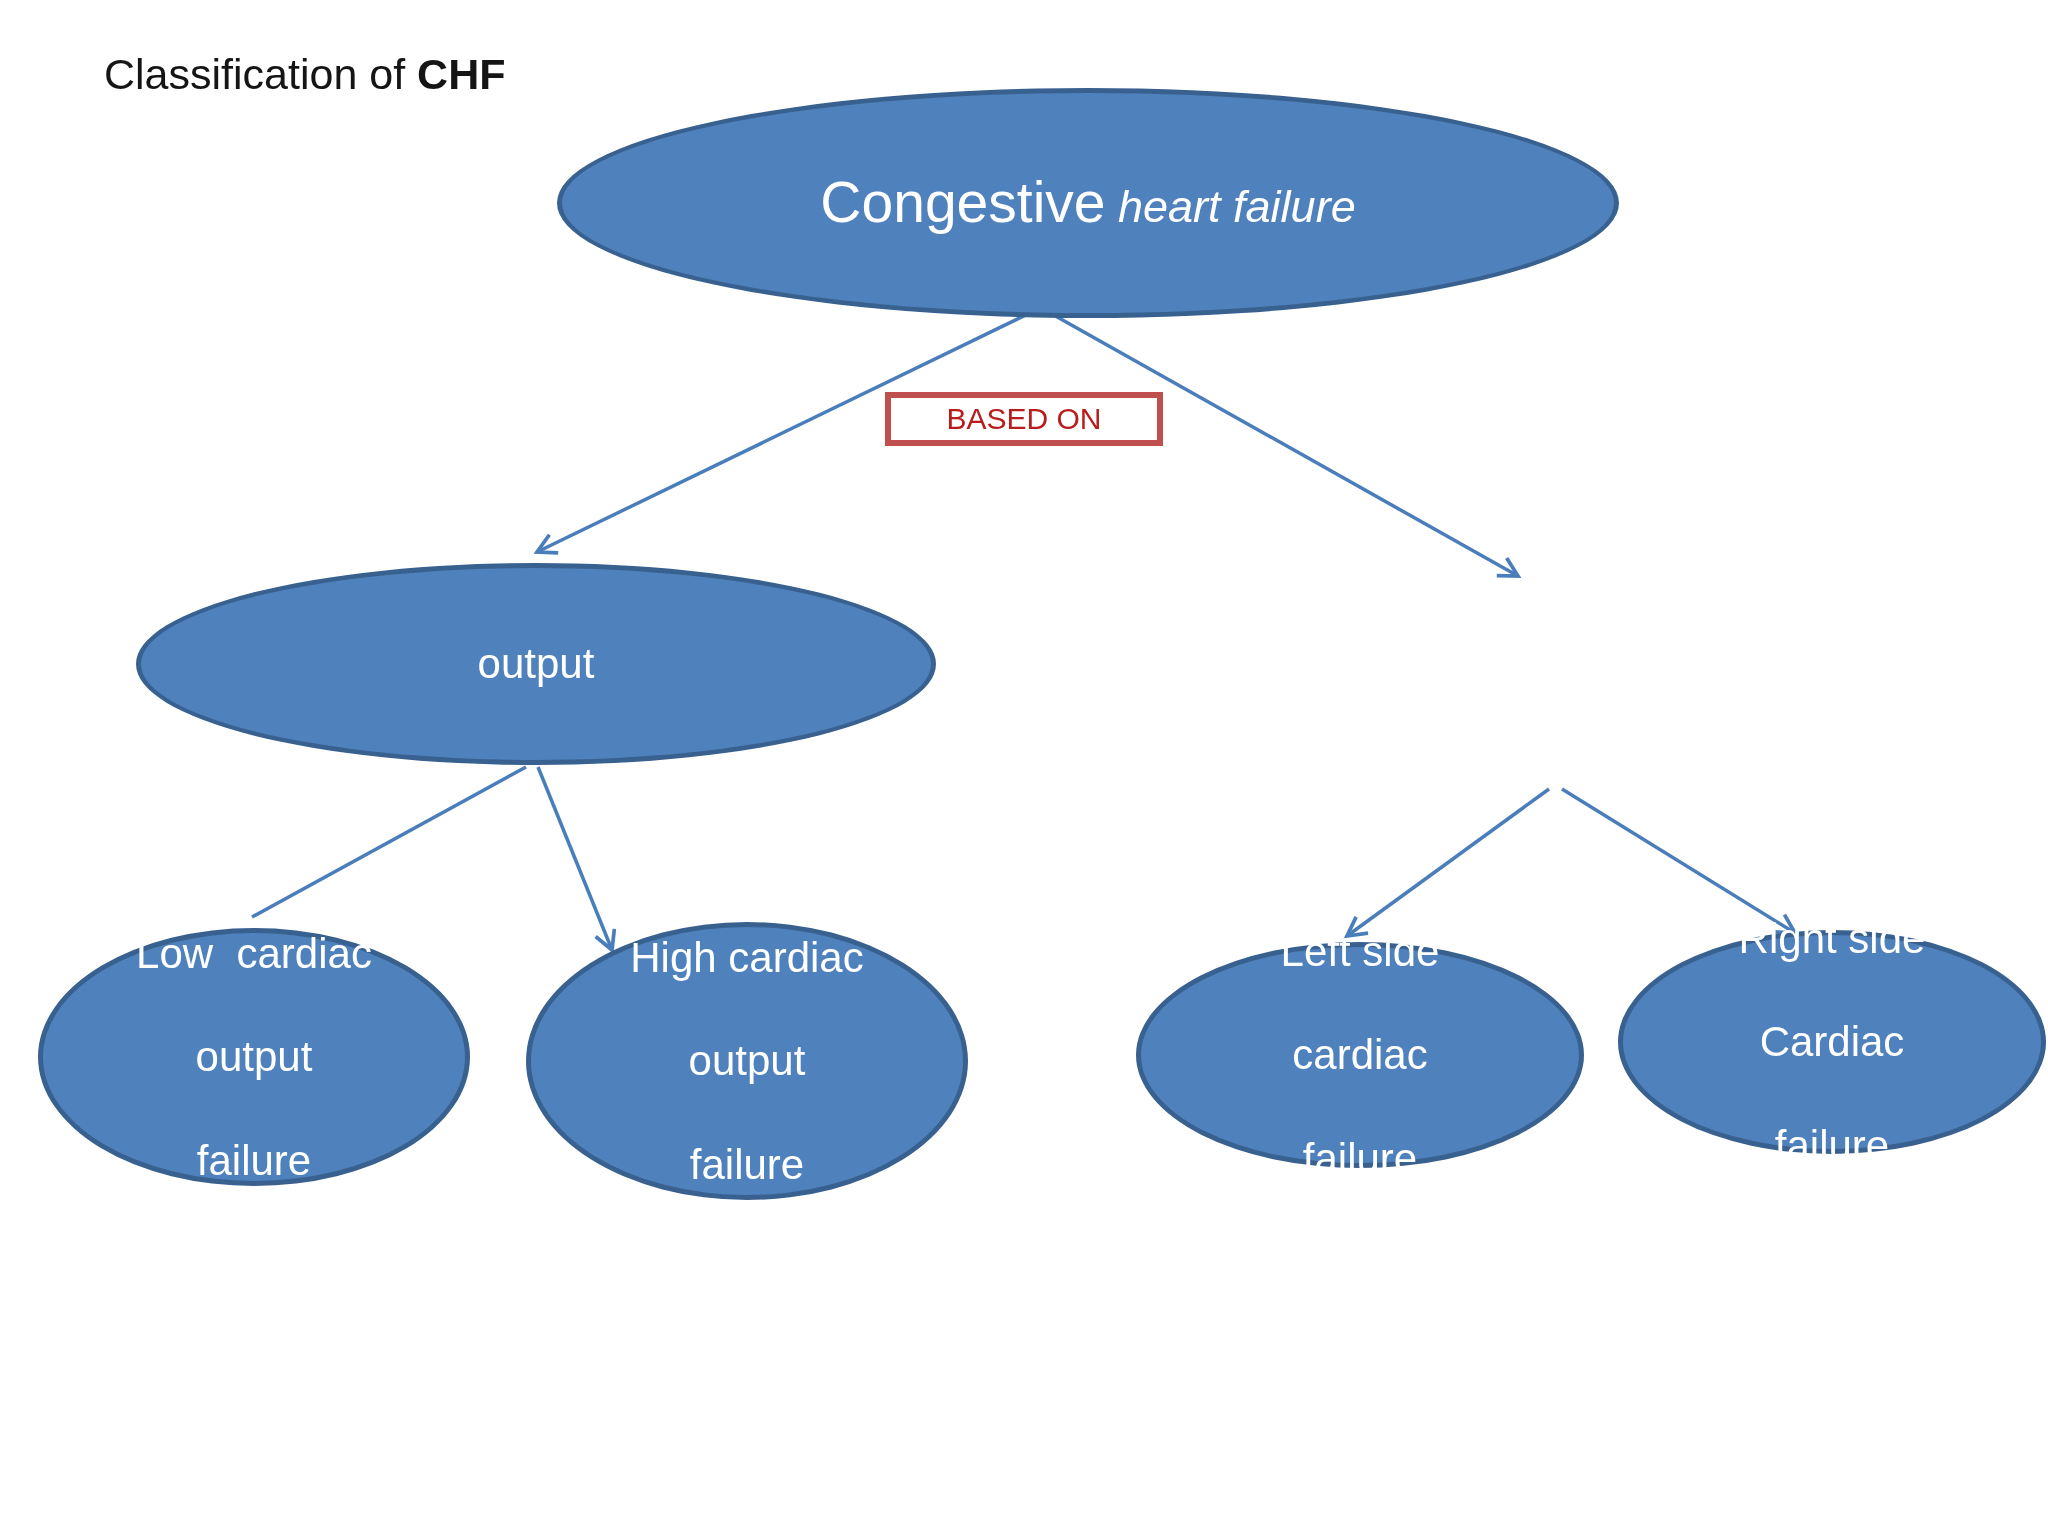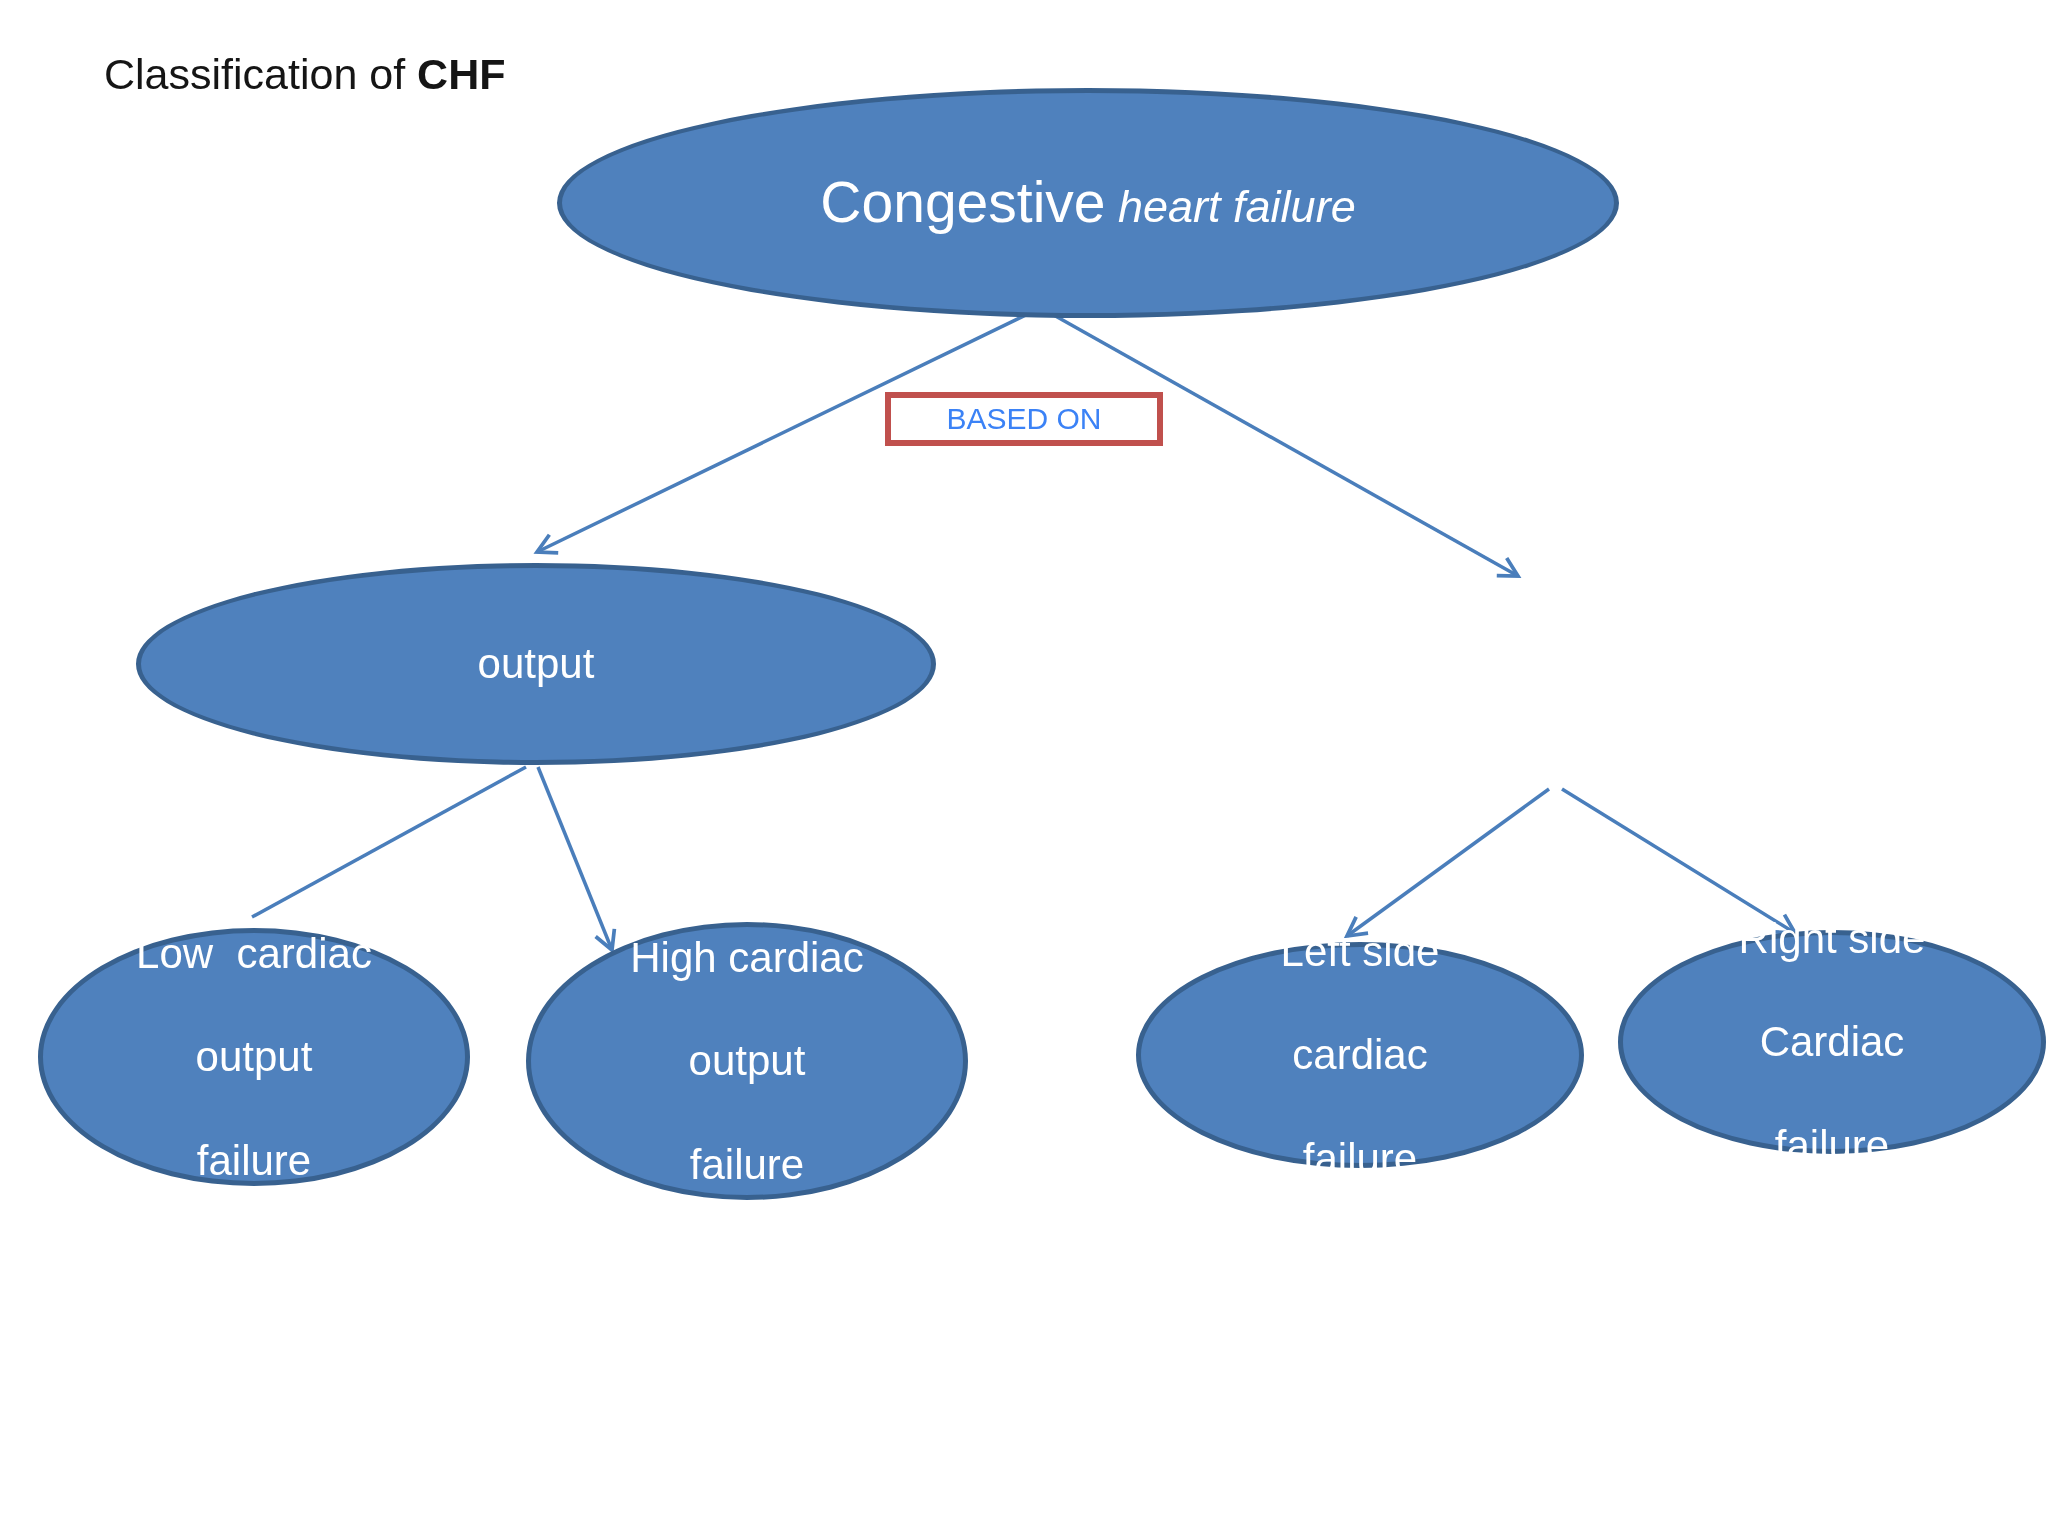--- a/index.html
+++ b/index.html
@@ -16,21 +16,21 @@
         color:#ffffff;text-align:center;line-height:1.32;}
   .node .line{white-space:pre;}
   .root-text{display:flex;align-items:baseline;white-space:pre;justify-content:space-between;}
   .root-main{font-size:57px;}
   .root-rest{font-size:45px;font-style:italic;}
   .mid-text{font-size:42px;}
   .leaf-text{font-size:42px;gap:48px;}
   .based-on{position:absolute;box-sizing:border-box;left:885px;top:392px;width:278px;height:54px;
             background:#ffffff;border:6px solid var(--based-on-border,#c0504d);
             display:flex;align-items:center;justify-content:center;
-            font-size:30px;color:#3b82f6;}
+            font-size:30px;color:#b91c1c;}
   .page-number{position:absolute;left:1904px;top:1442px;font-size:34px;color:#7f7f7f;}
 </style>
 </head>
 <body>
 
 <div class="slide">
 
   <div class="title"><span>Classification of </span><span class="bold">CHF</span></div>
 
   <svg class="connectors" viewBox="0 0 2048 1536" xmlns="http://www.w3.org/2000/svg">

